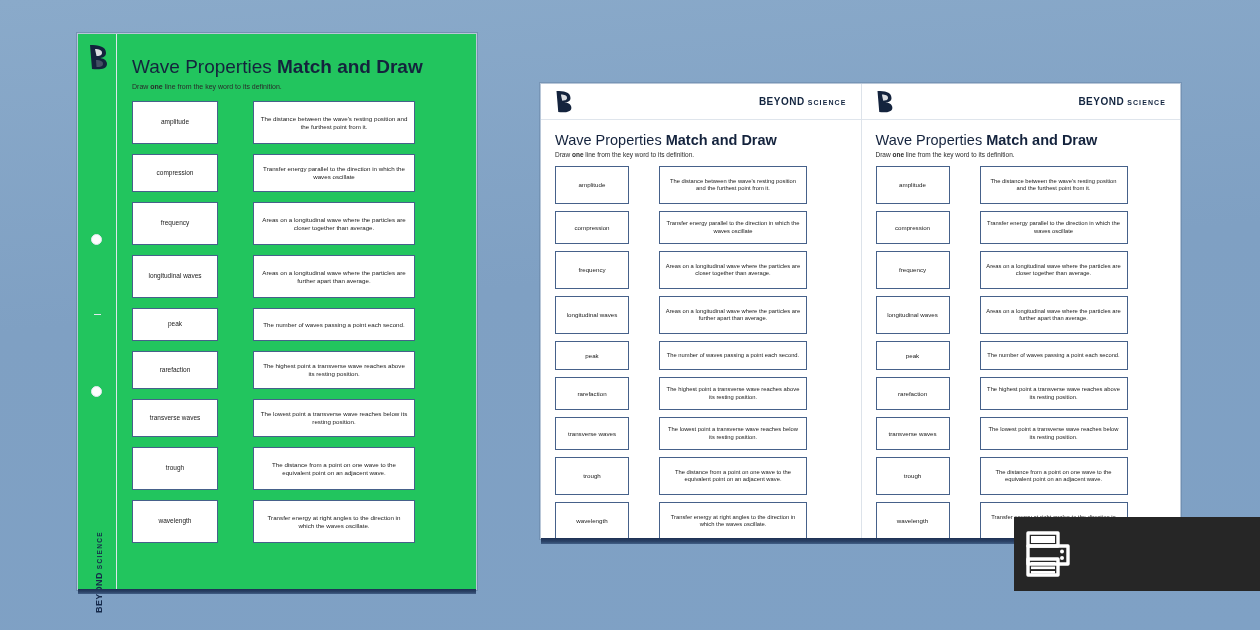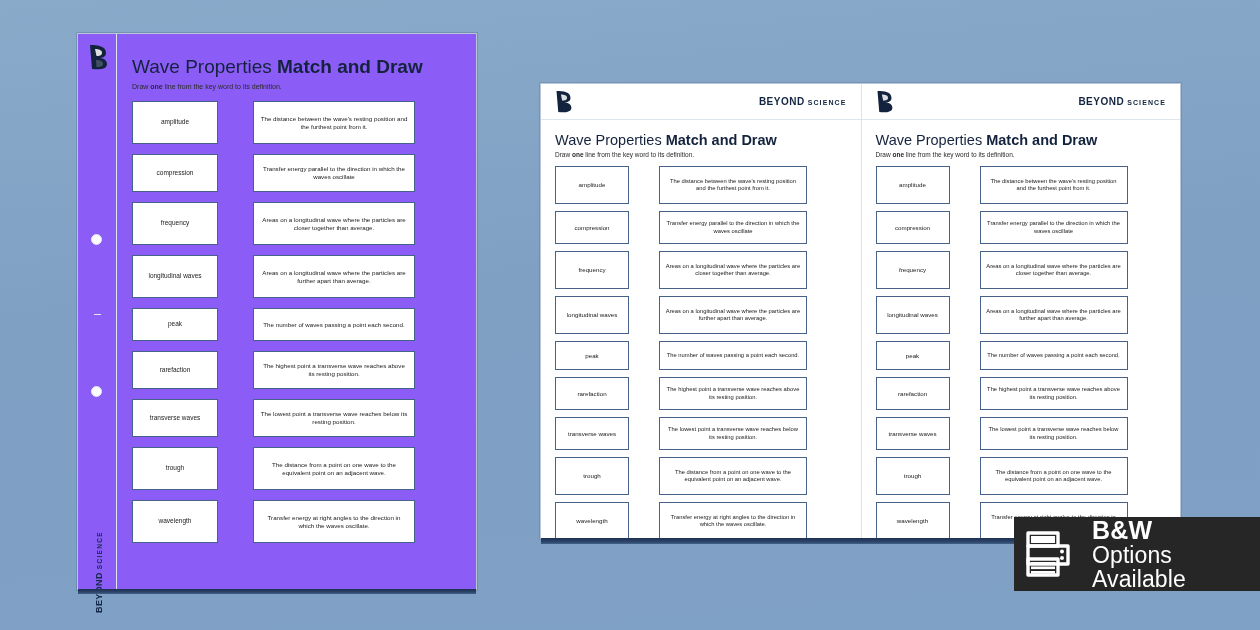--- a/index.html
+++ b/index.html
@@ -8,21 +8,21 @@
     overflow: hidden;
     font-family: "Liberation Sans", sans-serif;
   }
   body {
     background: linear-gradient(175deg, #8aaaca 0%, #7fa0c3 45%, #7fa1c5 100%);
     position: relative;
   }
 
   
   .paper {
-    background: #8b5cf6;
+    background: #22c55e;
     position: absolute;
     border: 1px solid #cfd8e2;
   }
   .paper::after {
     content: "";
     position: absolute;
     left: 0; right: 0; bottom: -5px; height: 5px;
     background: linear-gradient(180deg, #1d3053 0%, #2c4468 60%, #415f86 100%);
   }
 
@@ -394,17 +394,13 @@
       <path d="M4 17 H44 V35 H4 Z"></path>
       <rect x="4" y="30" width="30" height="16"></rect>
     </g>
     <rect x="7" y="7" width="24" height="7" fill="#ffffff"></rect>
     <rect x="7" y="33" width="24" height="2.6" fill="#ffffff"></rect>
     <rect x="7" y="37.5" width="24" height="2.6" fill="#ffffff"></rect>
     <rect x="7" y="42" width="24" height="2.6" fill="#ffffff"></rect>
     <circle cx="38" cy="22.5" r="2" fill="#ffffff"></circle>
     <circle cx="38" cy="29" r="2" fill="#ffffff"></circle>
   </svg>
-  <div class="bw-text">
-    <div class="bw-line1">B&amp;W</div>
-    <div class="bw-line2">Options Available</div>
-  </div>
 </div>
 
 </body></html>

